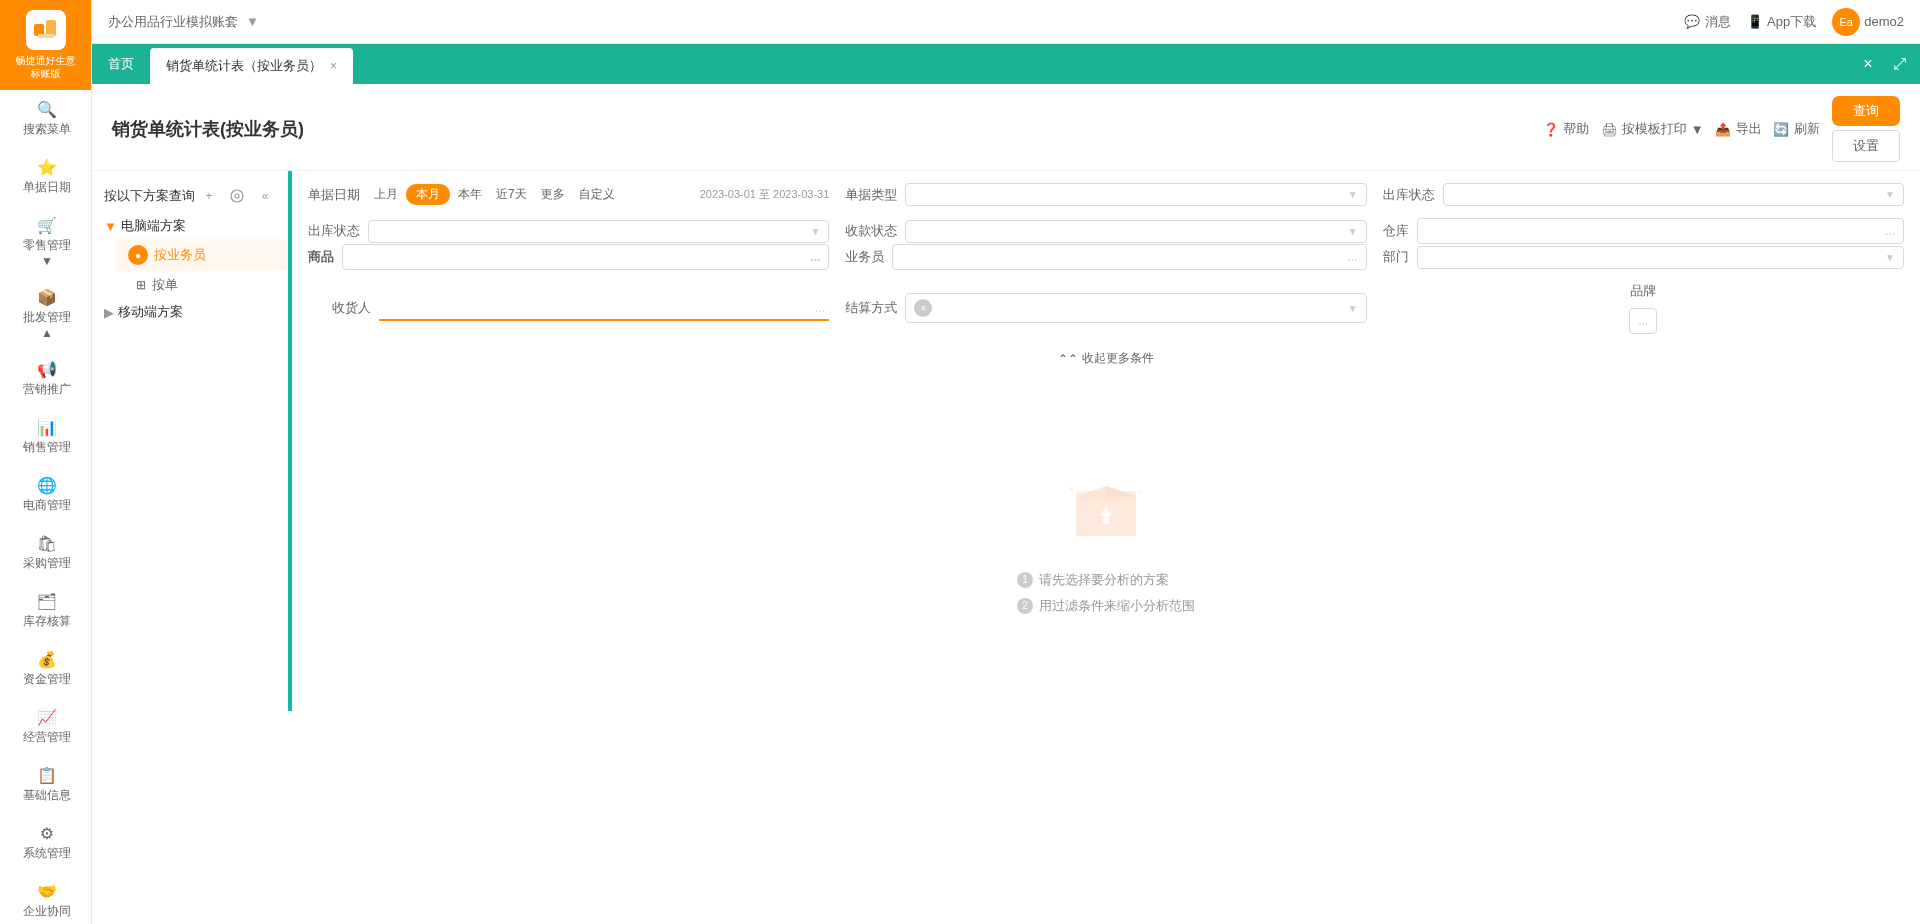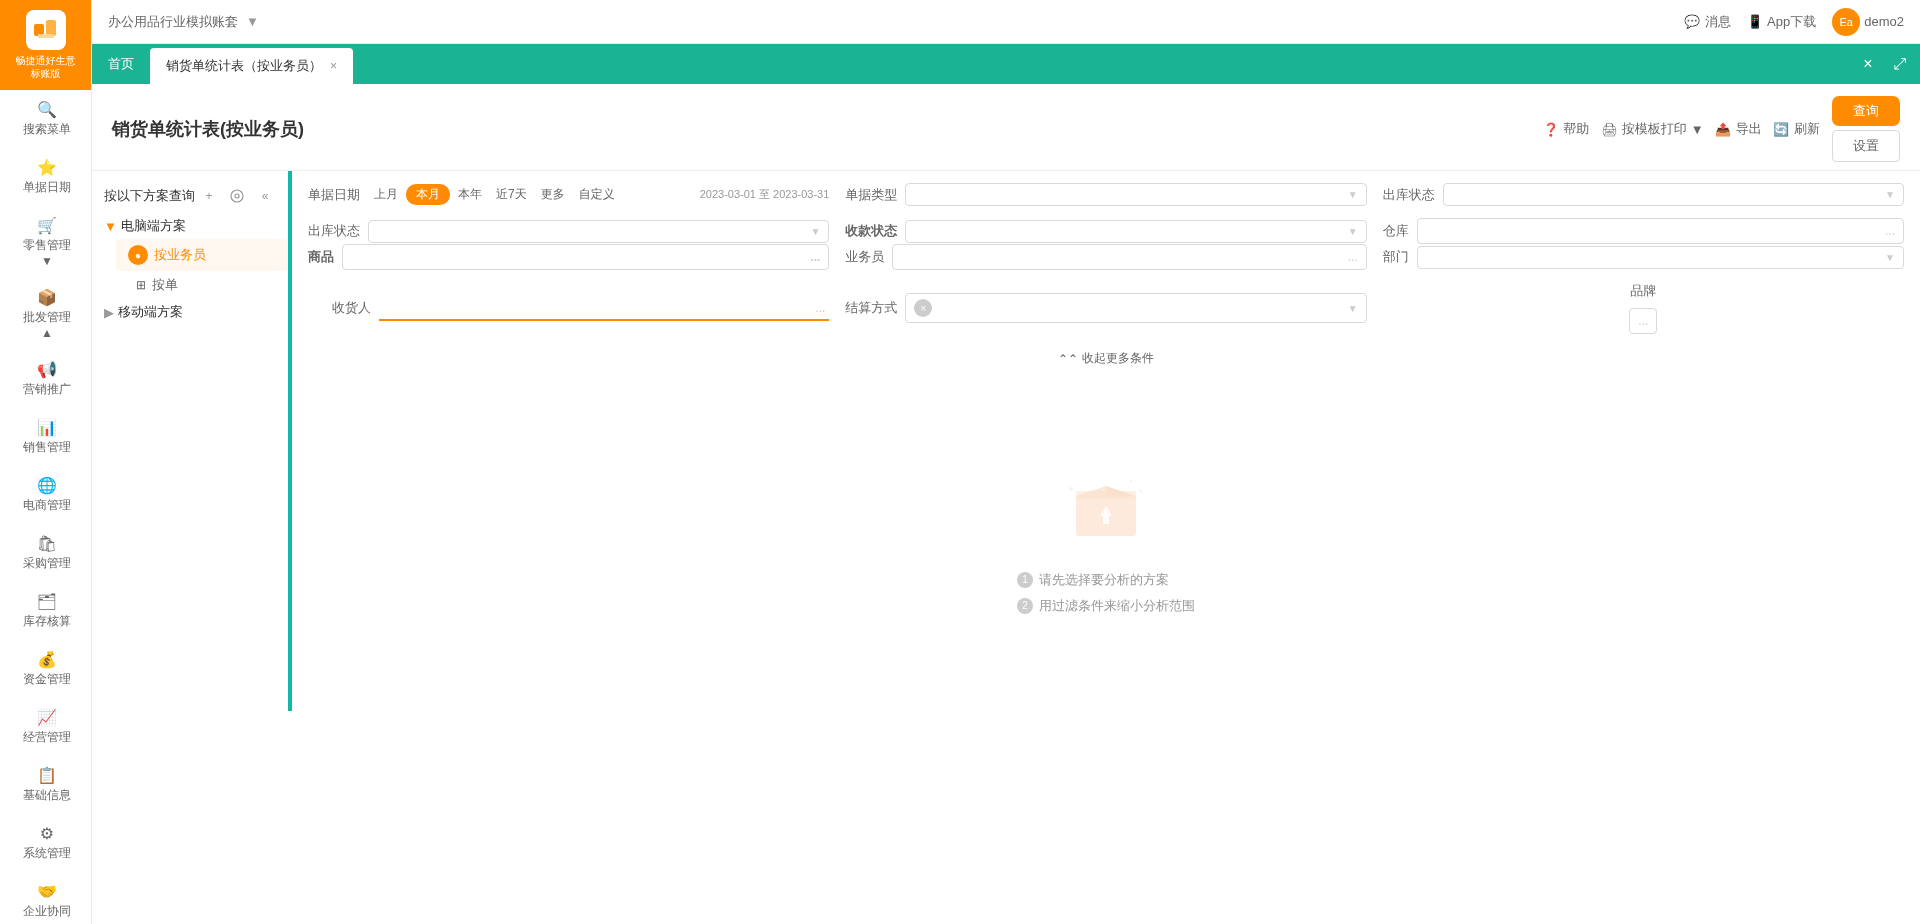--- a/index.html
+++ b/index.html
@@ -298,21 +298,21 @@
           <div style="display:grid; grid-template-columns:1fr 1fr 1fr; gap:12px 16px; margin-bottom:0; align-items:center;">
 
             <div style="display:flex; align-items:center; gap:8px;">
               <span style="font-size:13px;color:#666;white-space:nowrap;">出库状态</span>
               <div class="select-with-arrow" style="flex:1;">
                 <span style="color:#ccc;"></span>
                 <span style="color:#ccc;font-size:10px;">▼</span>
               </div>
             </div>
 
-            <div style="display:flex; align-items:center; gap:8px;font-weight:bold;">
+            <div style="display:flex; align-items:center; gap:8px;">
               <span style="font-size:13px;color:#666;white-space:nowrap;">收款状态</span>
               <div class="select-with-arrow" style="flex:1;">
                 <span style="color:#ccc;"></span>
                 <span style="color:#ccc;font-size:10px;">▼</span>
               </div>
             </div>
 
             <div style="display:flex; align-items:center; gap:8px;">
               <span style="font-size:13px;color:#666;white-space:nowrap;">仓库</span>
               <div style="flex:1; border:1px solid #d9d9d9; border-radius:4px; padding:5px 8px; display:flex; align-items:center; justify-content:flex-end;">

